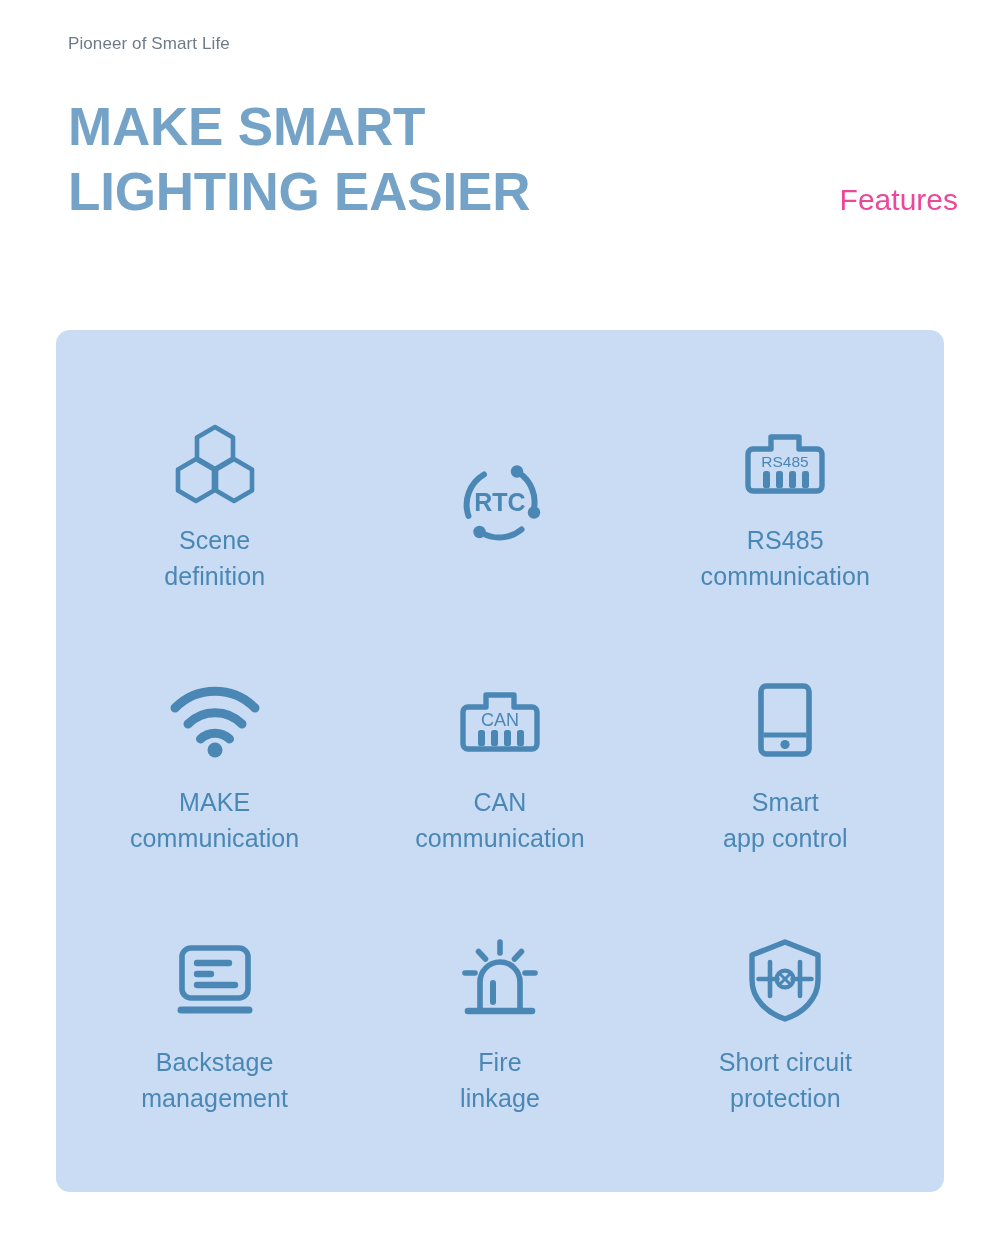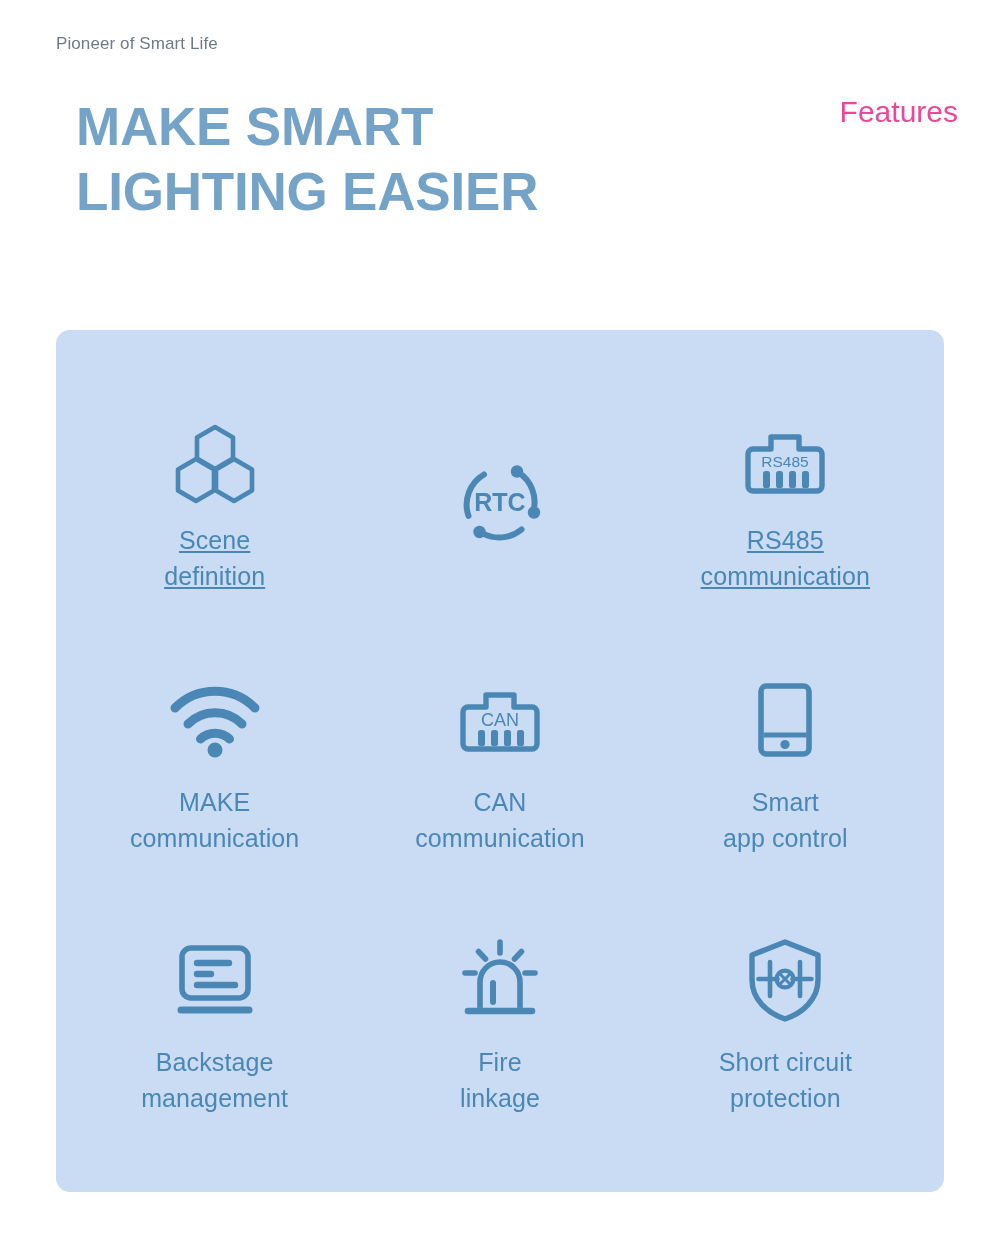--- a/index.html
+++ b/index.html
@@ -18,40 +18,39 @@
   .page {
     position: relative;
     width: 1000px;
     height: 1252px;
     box-sizing: border-box;
   }
 
   
   .header {
     position: absolute;
-    left: 56px;
+    left: 68px;
     top: 34px;
     right: 40px;
   }
 
   .eyebrow {
     font-size: 17px;
     line-height: 20px;
     color: #6e7b87;
     letter-spacing: 0.1px;
     font-weight: 400;
   }
 
   .title-row {
     position: relative;
     margin-top: 40px;
     display: flex;
-    align-items: flex-start;
+    align-items: flex-end;
     justify-content: space-between;
-    margin-left: 20px;
   }
 
   .headline {
     font-size: 53px;
     line-height: 65px;
     font-weight: 700;
     color: #74a3c7;
     letter-spacing: -0.2px;
     margin: 0;
     white-space: pre-line;
@@ -106,21 +105,21 @@
     font-size: 25px;
     line-height: 36px;
     color: #4a87b5;
     font-weight: 400;
     white-space: pre-line;
     letter-spacing: 0.1px;
   }
 
   
   .feature.r1 .icon-wrap { height: 104px; }
-  .feature.r1 .feature-label { margin-top: 8px; text-decoration: underline; }
+  .feature.r1 .feature-label { margin-top: 8px; }
   .feature.r2 .icon-wrap { height: 104px; }
   .feature.r3 .icon-wrap { height: 104px; }
 </style>
 </head>
 <body>
 
 <div class="page">
 
   <div class="header">
     <div class="eyebrow">Pioneer of Smart Life</div>

